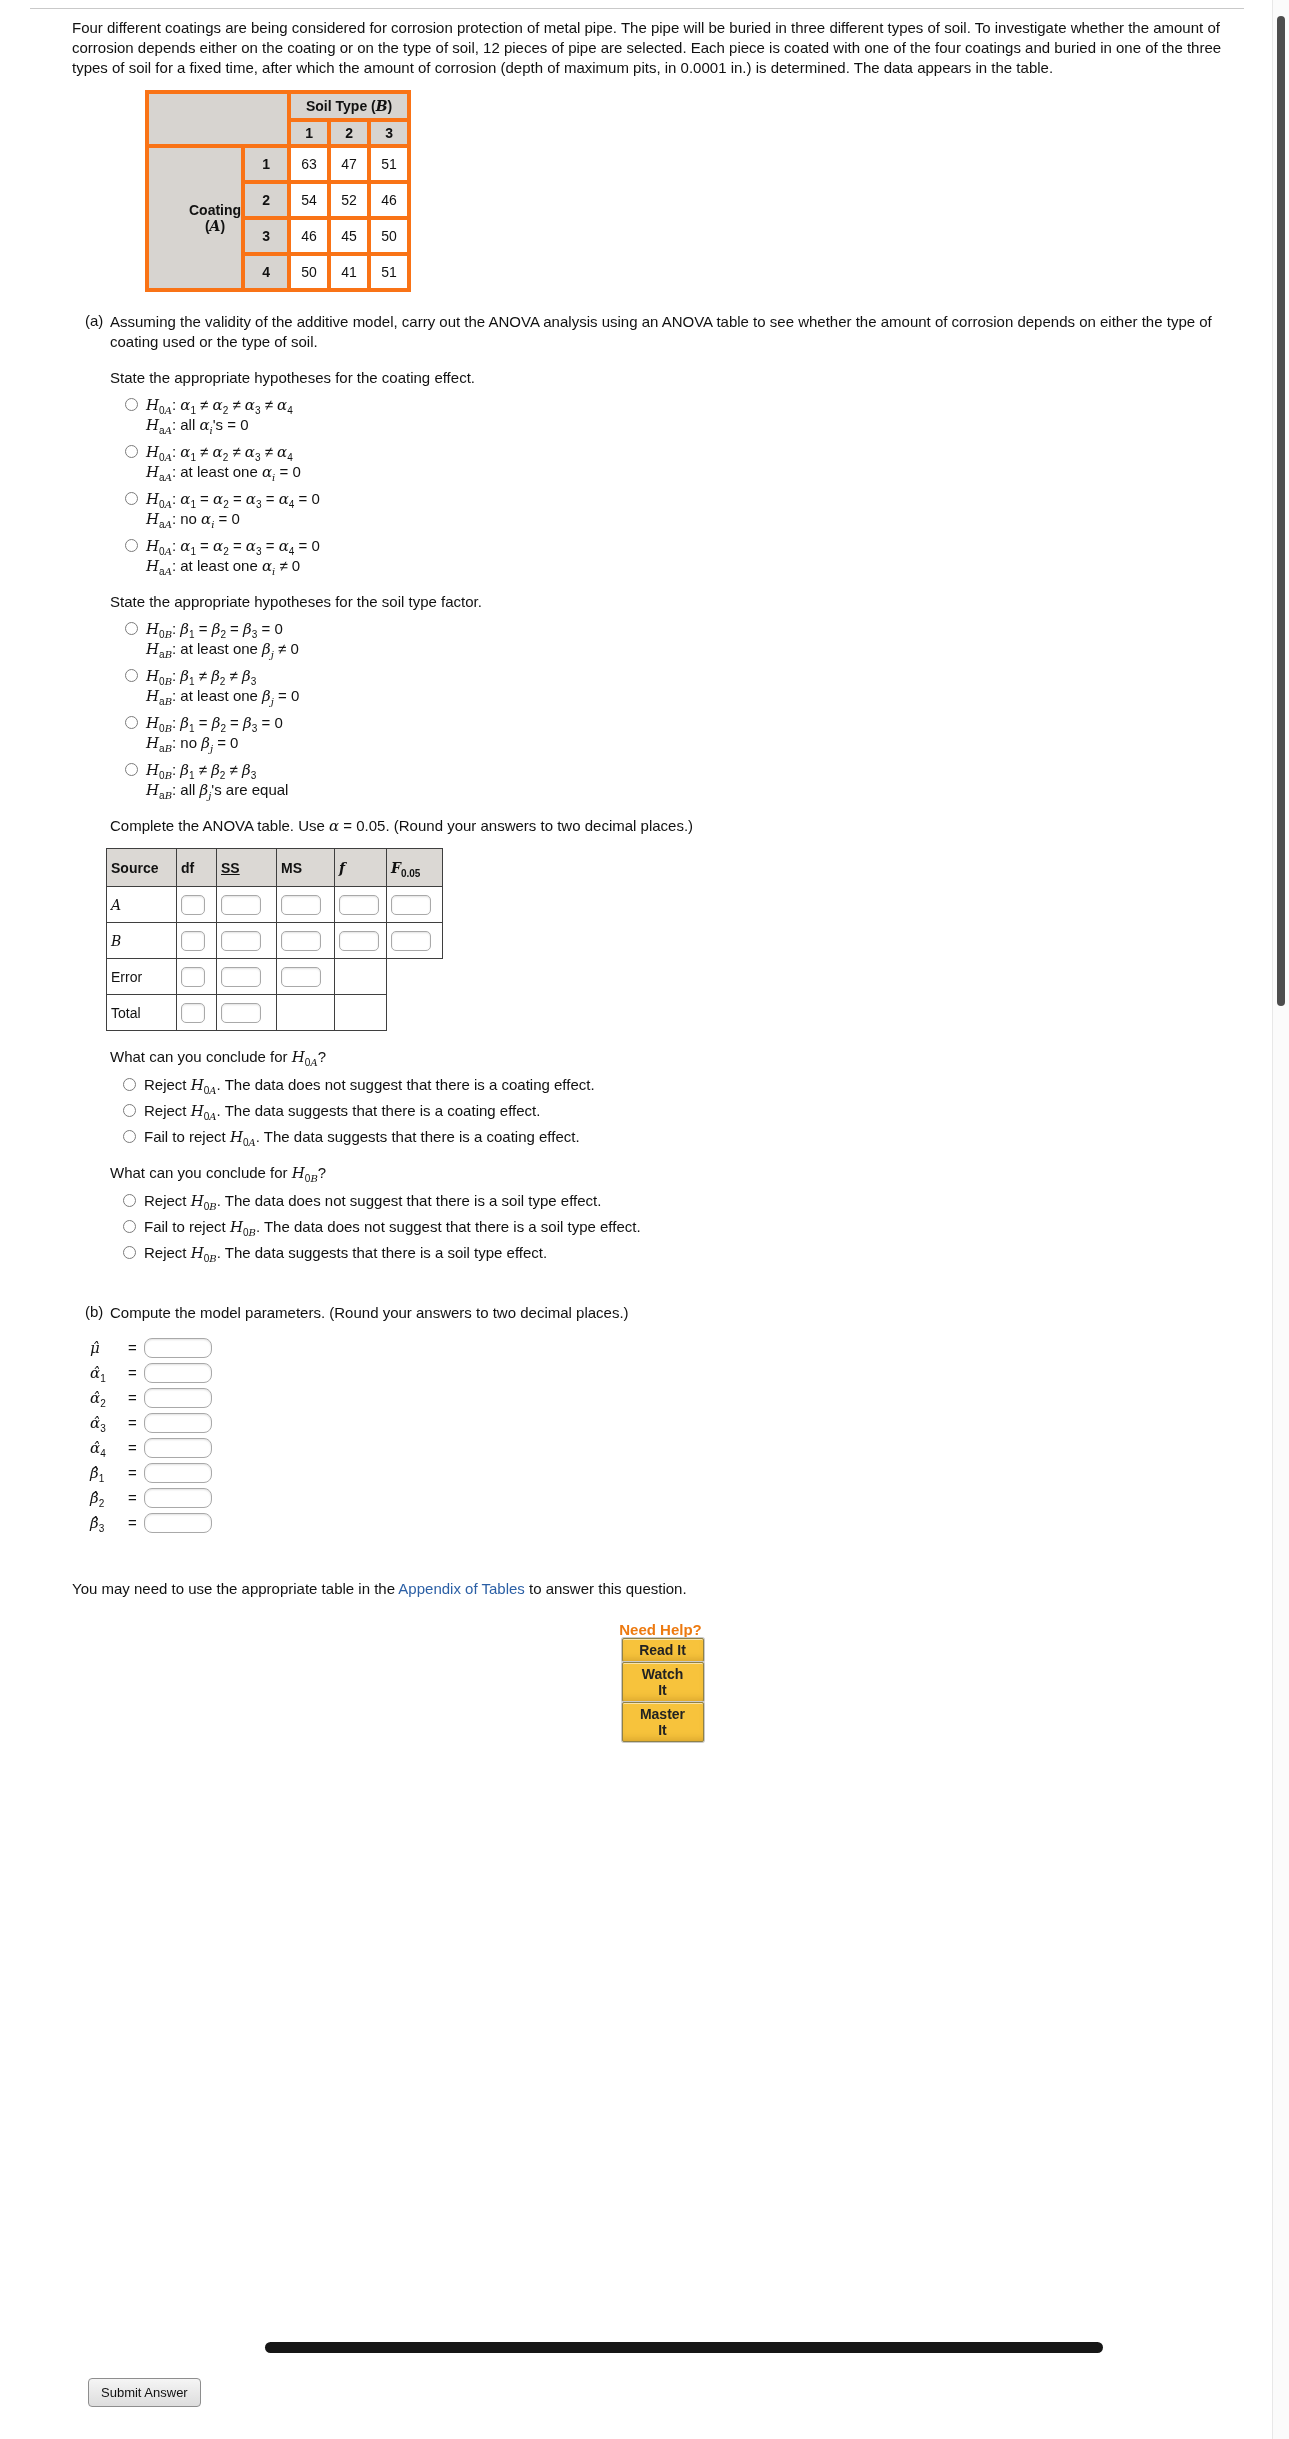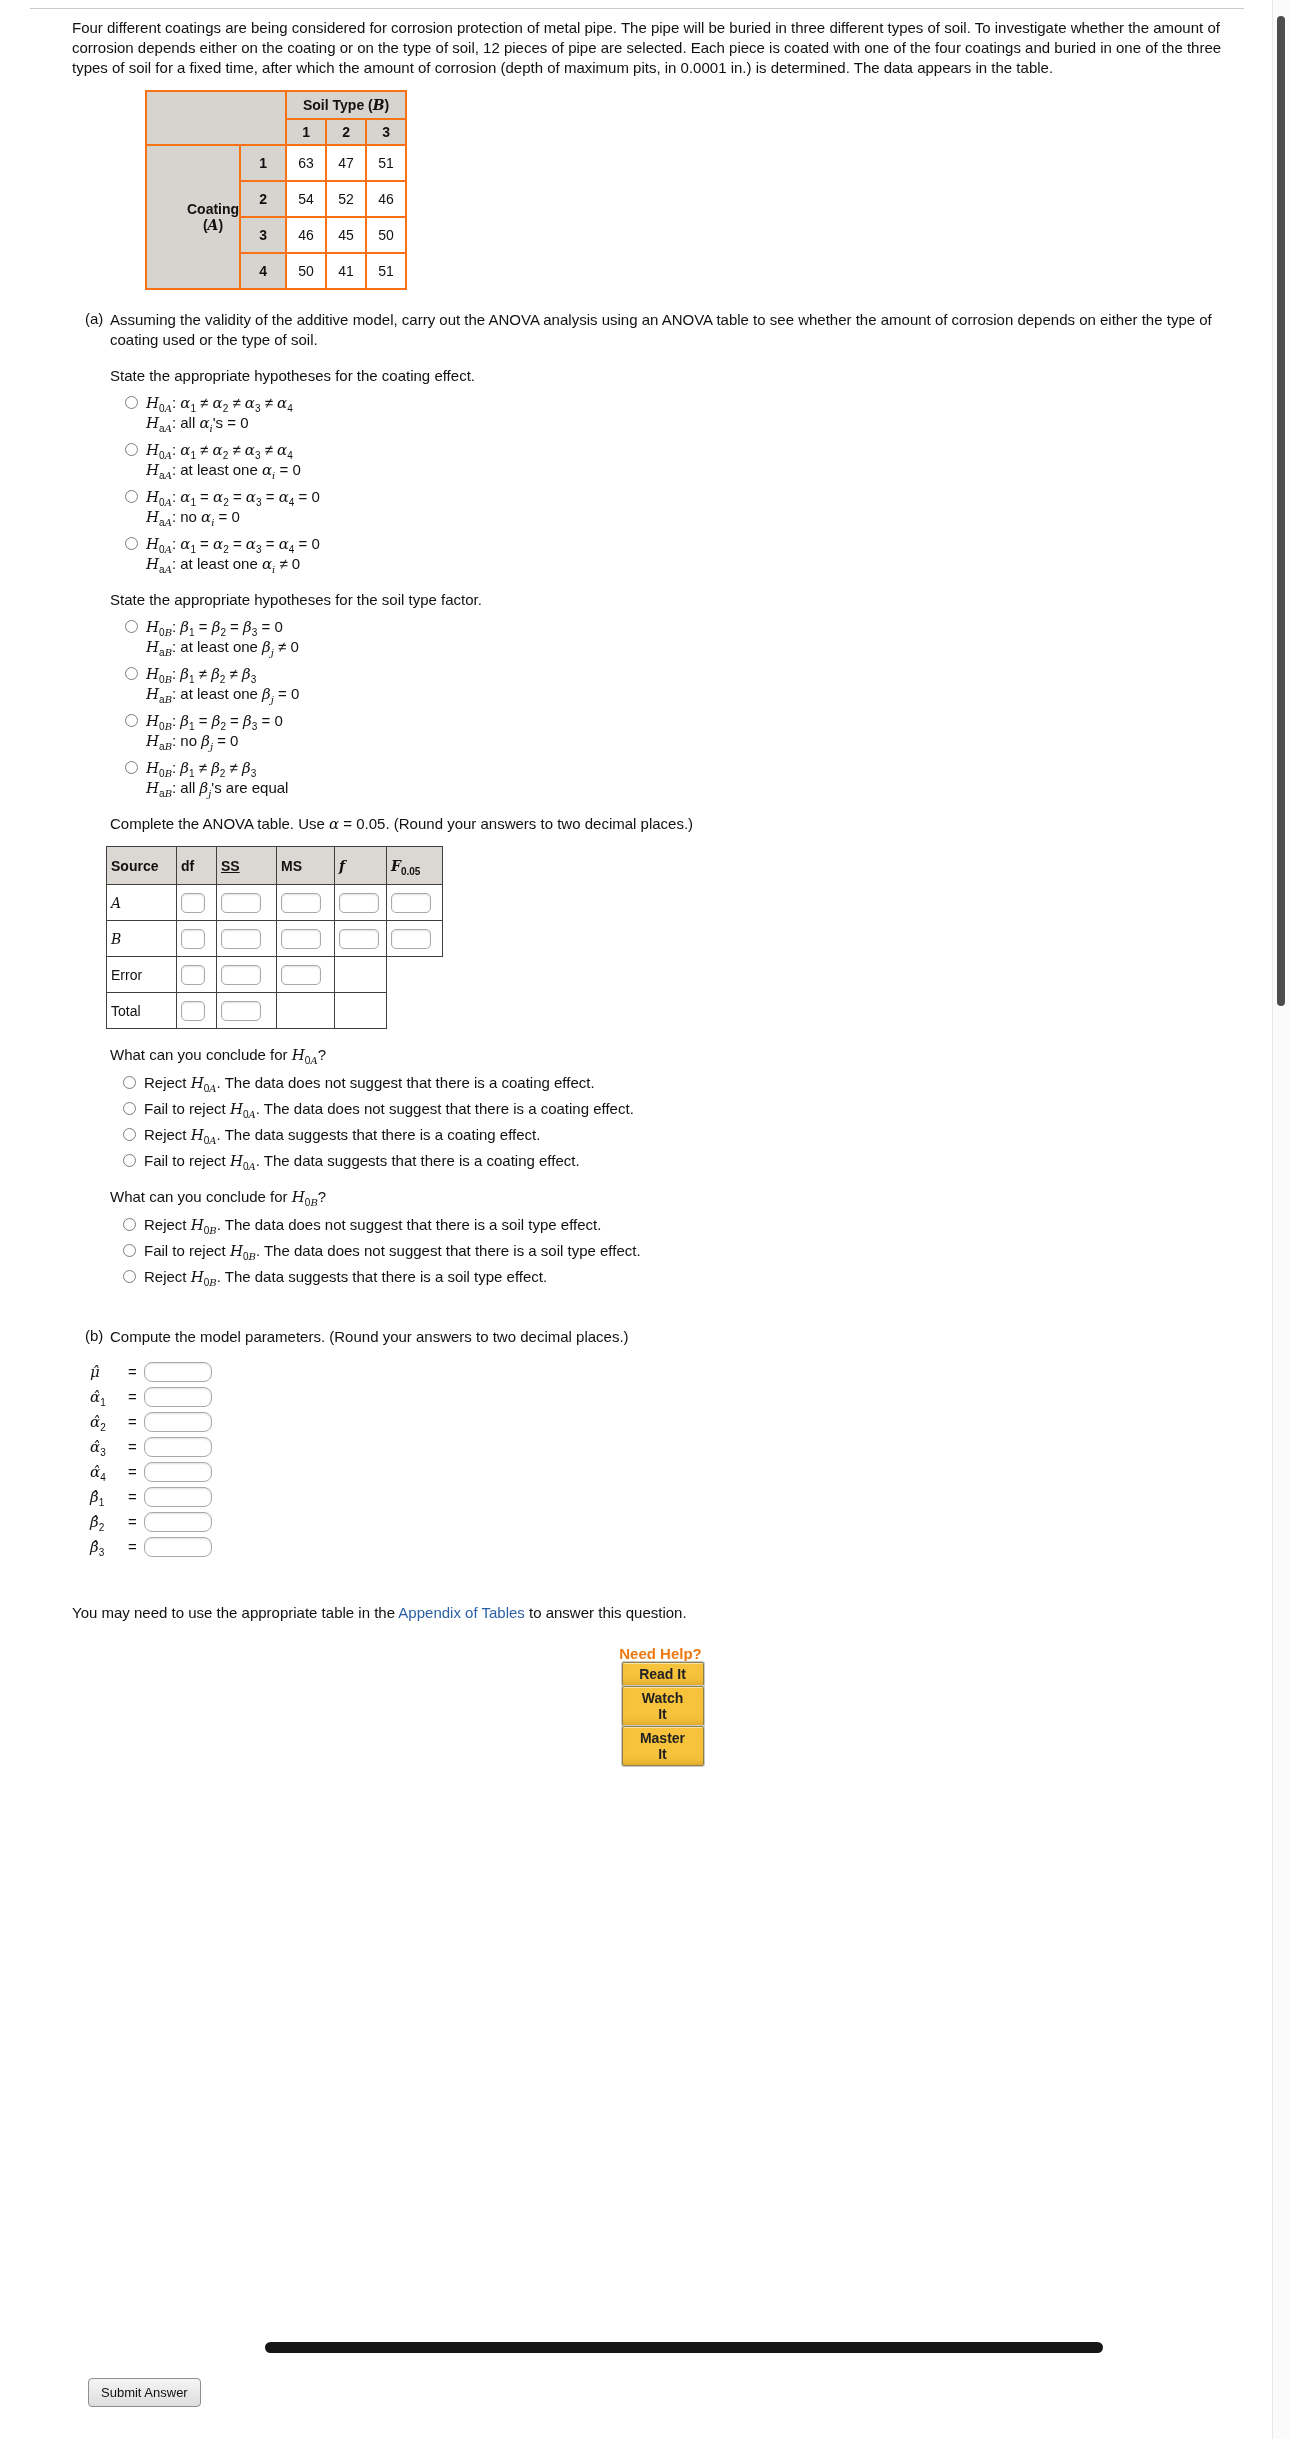--- a/index.html
+++ b/index.html
@@ -18,21 +18,21 @@
   .top-line { position: absolute; top: 8px; left: 30px; width: 1214px; height: 1px; background: #c9c9c9; }
 
   .content { padding: 18px 60px 0 72px; }
 
   .intro { max-width: 1168px; line-height: 20px; }
 
   
   table { border-collapse: collapse; }
   .data-table { margin: 12px 0 0 73px; }
   .data-table th, .data-table td {
-    border: 2px solid #f97316; text-align: center; vertical-align: middle;
+    border: 4px solid #f97316; text-align: center; vertical-align: middle;
     font-size: 14px; padding: 0;
   }
   .data-table .shade { background: #d7d4d0; }
   .data-table .colgroup { height: 28px; width: 120px; font-weight: bold; }
   .data-table .numcol { width: 40px; height: 26px; font-weight: bold; }
   .data-table .rowgroup { width: 88px; font-weight: bold; padding-left: 40px; }
   .data-table .rownum { width: 46px; font-weight: bold; }
   .data-table .val { width: 40px; height: 36px; background: #fff; }
 
   
@@ -285,24 +285,20 @@
         </table>
 
       <p class="prompt">What can you conclude for <i>H</i><sub>0<i>A</i></sub>?</p>
       <div class="c-options">
         <div class="c-option">
           <span class="radio"></span>
           <span class="c-text">Reject <i>H</i><sub>0<i>A</i></sub>. The data does not suggest that there is a coating effect.</span>
         </div>
         <div class="c-option">
           <span class="radio"></span>
-          <span class="c-text">Fail to reject <i>H</i><sub>0<i>A</i></sub>. The data does not suggest that there is a coating effect.</span>
-        </div>
-        <div class="c-option">
-          <span class="radio"></span>
           <span class="c-text">Reject <i>H</i><sub>0<i>A</i></sub>. The data suggests that there is a coating effect.</span>
         </div>
         <div class="c-option">
           <span class="radio"></span>
           <span class="c-text">Fail to reject <i>H</i><sub>0<i>A</i></sub>. The data suggests that there is a coating effect.</span>
         </div>
       </div>
 
       <p class="prompt">What can you conclude for <i>H</i><sub>0<i>B</i></sub>?</p>
       <div class="c-options">

